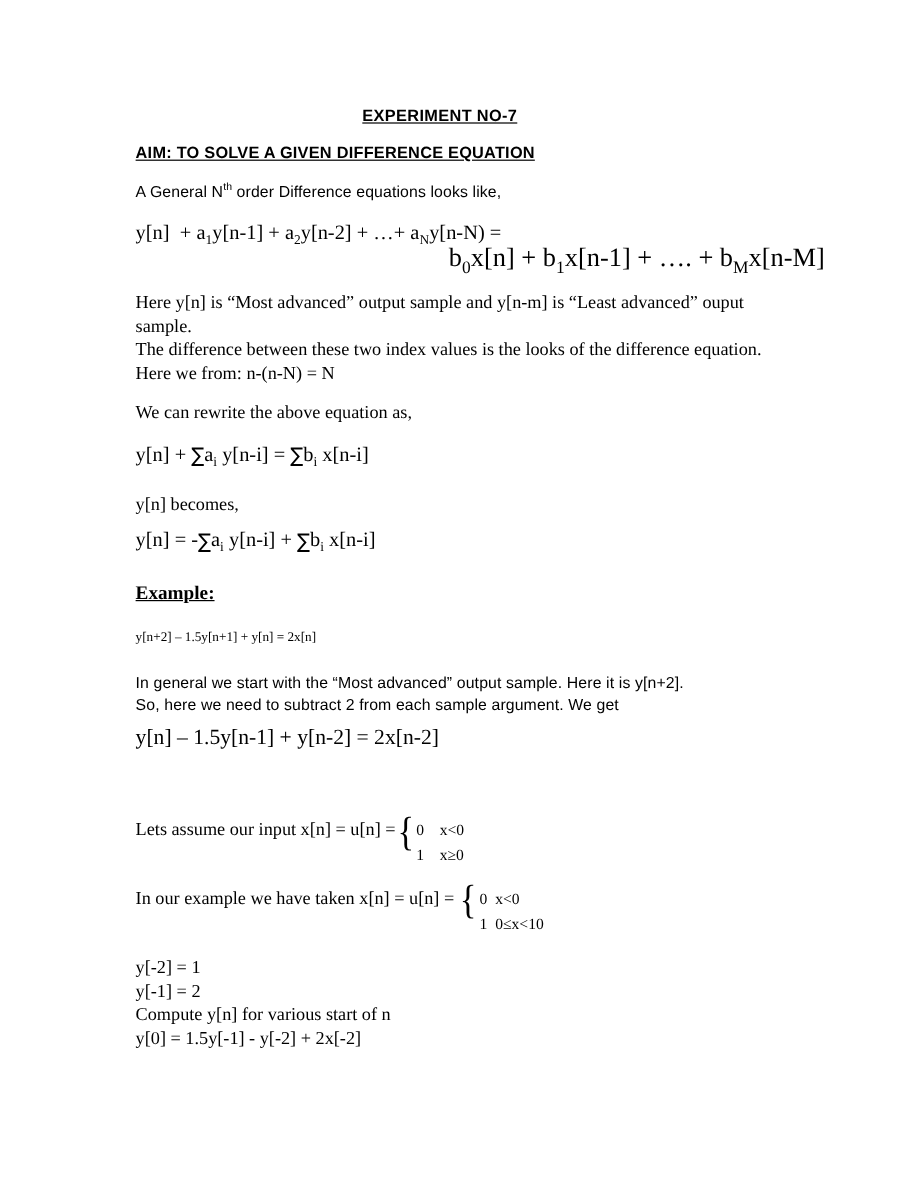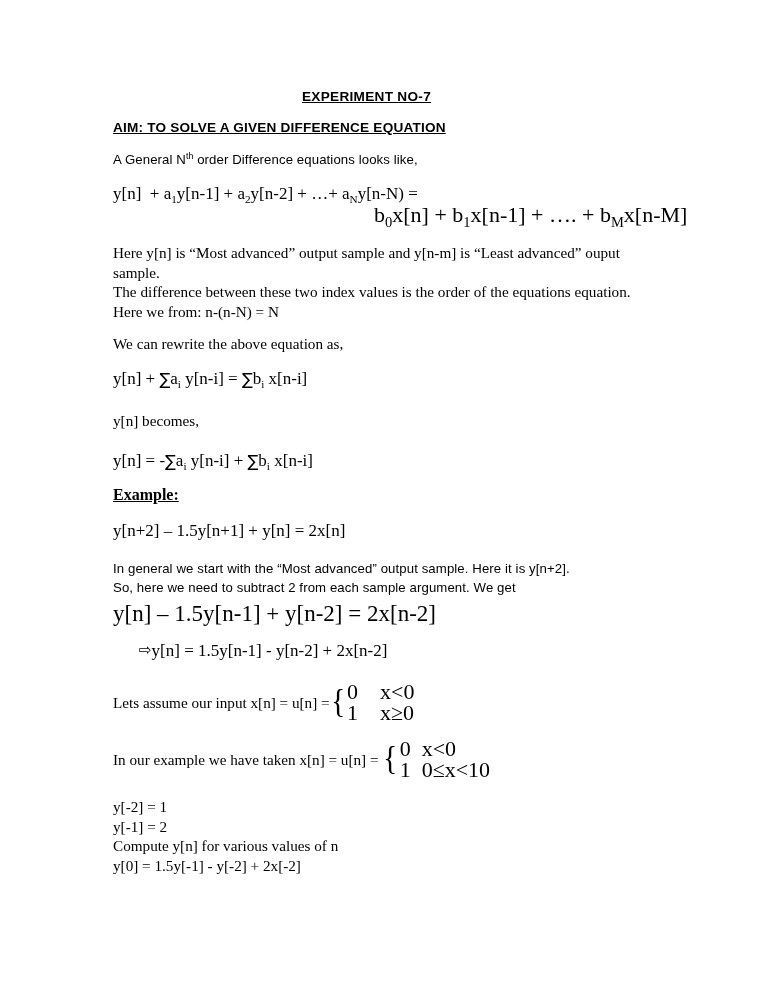--- a/index.html
+++ b/index.html
@@ -91,49 +91,49 @@
   }
 
   
   #p-general    { left: 113px; top: 150px; }
   #eq-main-1    { left: 113px; top: 184px; font-size: 17px; }
   #eq-main-2    { left: 374px; top: 205px; font-size: 22px; }
   #p-here-1     { left: 113px; top: 243px; }
   #p-rewrite    { left: 113px; top: 334px; }
   #eq-sum-1     { left: 113px; top: 369px; font-size: 17px; }
   #p-becomes    { left: 113px; top: 411px; }
-  #eq-sum-2     { left: 113px; top: 451px; font-size: 17px; text-align: right; }
-  #eq-example   { left: 113px; top: 521px; font-size: 17px; }
+  #eq-sum-2     { left: 113px; top: 440px; font-size: 17px; text-align: right; }
+  #eq-example   { left: 113px; top: 521px; font-size: 11px; }
   #p-ingeneral  { left: 113px; top: 559px; }
-  #eq-shift     { left: 113px; top: 604px; font-size: 23px; }
+  #eq-shift     { left: 113px; top: 604px; font-size: 18px; }
   #eq-solved    { left: 139px; top: 641px; font-size: 17px; }
   #p-lets       { left: 113px; top: 682px; }
   #p-inour      { left: 113px; top: 739px; }
   #p-final      { left: 113px; top: 797px; }
 
   
   .piece-row {
     display: inline-flex;
-    align-items: center;
+    align-items: flex-start;
     vertical-align: middle;
   }
   .brace {
     font-family: "Liberation Serif", serif;
     font-size: 34px;
     line-height: 0.78;
     font-weight: 400;
     transform: scaleX(0.85);
     display: inline-block;
     margin: 0 1px 0 0;
     position: relative;
     top: -1px;
   }
   .piece-cases {
     display: inline-block;
-    font-size: 22px;
+    font-size: 13px;
     line-height: 20.5px;
   }
   .piece-cases .case {
     white-space: pre;
   }
 
   .arrow-glyph {
     font-family: "DejaVu Sans", sans-serif;
     font-size: 15px;
     display: inline-block;
@@ -155,39 +155,38 @@
   <div class="blk" id="exp-title">EXPERIMENT NO-7</div>
 
   <div class="blk sans" id="p-general"><span>A General N</span><sup>th</sup><span> order Difference equations looks like,</span></div>
 
   <div class="blk" id="aim-heading">AIM: TO SOLVE A GIVEN DIFFERENCE EQUATION</div>
 
   <div class="blk serif" id="eq-main-1"><span>y[n]  + a</span><sub>1</sub><span>y[n-1] + a</span><sub>2</sub><span>y[n-2] + …+ a</span><sub>N</sub><span>y[n-N) =</span></div>
 
   <div class="blk serif" id="eq-main-2"><span>b</span><sub>0</sub><span>x[n] + b</span><sub>1</sub><span>x[n-1] + …. + b</span><sub>M</sub><span>x[n-M]</span></div>
 
-  <div class="blk serif-sm" id="p-here-1"><div>Here y[n] is “Most advanced” output sample and y[n-m] is “Least advanced” ouput</div><div>sample.</div><div>The difference between these two index values is the order of the equations equation.</div><div>Here we from: n-(n-N) = N</div></div>
+  <div class="blk serif-sm" id="p-here-1"><div>Here y[n] is “Most advanced” output sample and y[n-m] is “Least advanced” ouput</div><div>sample.</div><div>The difference between these two index values is the looks of the difference equation.</div><div>Here we from: n-(n-N) = N</div></div>
 
   <div class="blk serif-sm" id="p-rewrite">We can rewrite the above equation as,</div>
 
   <div class="blk serif" id="eq-sum-1"><span>y[n] + </span><span class="sum-glyph">∑</span><span>a</span><sub>i</sub><span> y[n-i] = </span><span class="sum-glyph">∑</span><span>b</span><sub>i</sub><span> x[n-i]</span></div>
 
   <div class="blk serif-sm" id="p-becomes">y[n] becomes,</div>
 
   <div class="blk serif" id="eq-sum-2"><span>y[n] = -</span><span class="sum-glyph">∑</span><span>a</span><sub>i</sub><span> y[n-i] + </span><span class="sum-glyph">∑</span><span>b</span><sub>i</sub><span> x[n-i]</span></div>
 
   <div class="blk" id="example-heading">Example:</div>
 
   <div class="blk serif" id="eq-example">y[n+2] – 1.5y[n+1] + y[n] = 2x[n]</div>
 
   <div class="blk sans" id="p-ingeneral"><div>In general we start with the “Most advanced” output sample. Here it is y[n+2].</div><div>So, here we need to subtract 2 from each sample argument. We get</div></div>
 
   <div class="blk serif" id="eq-shift">y[n] – 1.5y[n-1] + y[n-2] = 2x[n-2]</div>
 
-  <div class="blk serif" id="eq-solved"><span class="arrow-glyph">⇨</span><span>y[n] = 1.5y[n-1] - y[n-2] + 2x[n-2]</span></div>
 
   <div class="blk serif-sm" id="p-lets"><span class="piece-row"><span>Lets assume our input x[n] = u[n] =</span><span class="brace">{</span><span class="piece-cases"><span class="case">0    x&lt;0</span><br><span class="case">1    x≥0</span></span></span></div>
 
   <div class="blk serif-sm" id="p-inour"><span class="piece-row"><span>In our example we have taken x[n] = u[n] = </span><span class="brace">{</span><span class="piece-cases"><span class="case">0  x&lt;0</span><br><span class="case">1  0≤x&lt;10</span></span></span></div>
 
-  <div class="blk serif-sm" id="p-final"><div>y[-2] = 1</div><div>y[-1] = 2</div><div>Compute y[n] for various values of n</div><div>y[0] = 1.5y[-1] - y[-2] + 2x[-2]</div></div>
+  <div class="blk serif-sm" id="p-final"><div>y[-2] = 1</div><div>y[-1] = 2</div><div>Compute y[n] for various start of n</div><div>y[0] = 1.5y[-1] - y[-2] + 2x[-2]</div></div>
 
 </div>
 
 </body></html>

